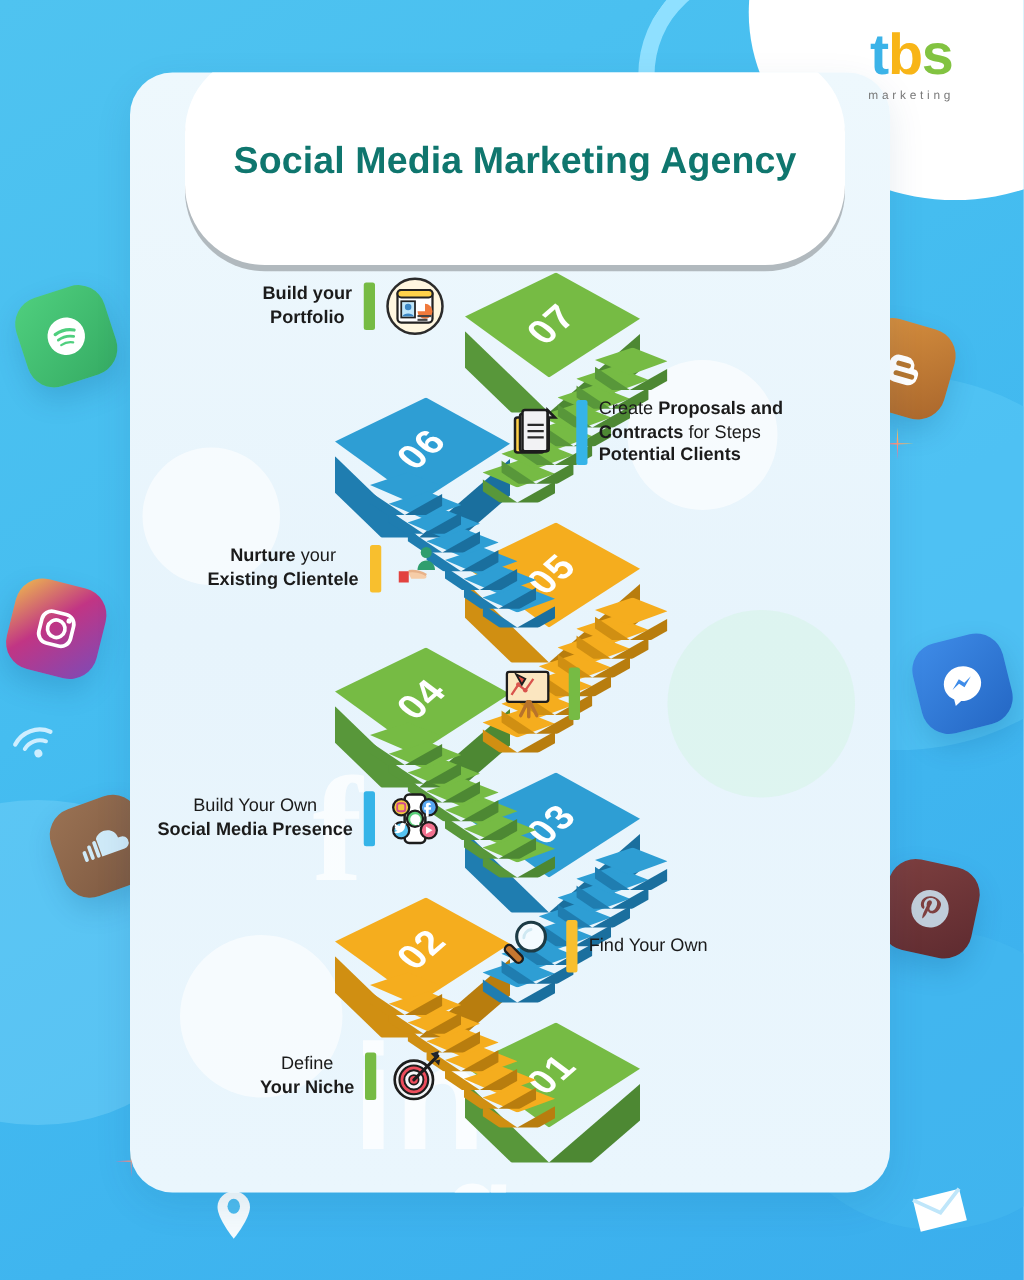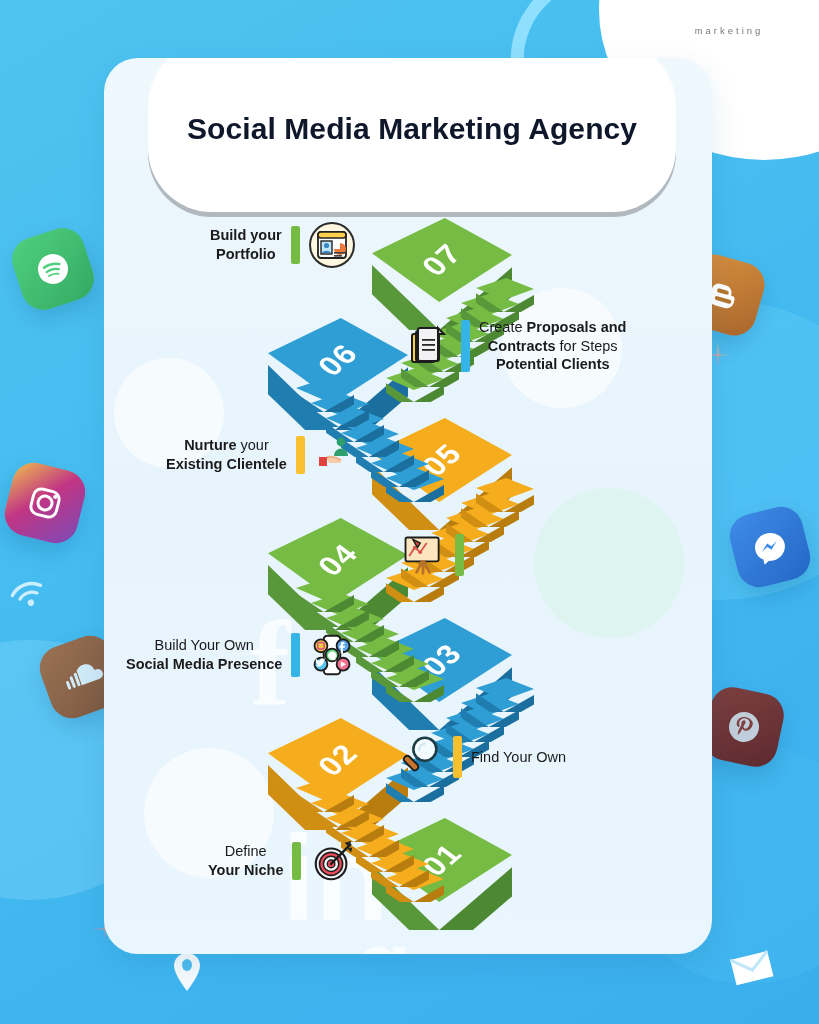--- a/index.html
+++ b/index.html
@@ -131,21 +131,21 @@
   .title-plaque {
     position: absolute; left: 44px; top: -16px;
     width: 528px; height: 170px;
     background: #ffffff; border-radius: 64px;
     box-shadow: 0 5px 0 0 rgba(130,135,138,.55);
     display: flex; flex-direction: column;
     align-items: center; justify-content: center;
     z-index: 6;
   }
   .t-line1 { font-size: 28px; font-weight: bold; color: #2ca7e0; letter-spacing: .2px; }
-  .t-line2 { font-size: 30px; font-weight: bold; color: #0f172a; margin-top: 3px; letter-spacing: .1px; }
+  .t-line2 { font-size: 30px; font-weight: bold; color: #0f766e; margin-top: 3px; letter-spacing: .1px; }
   .t-line3 { font-size: 30px; font-weight: bold; margin-top: 3px; }
   .t-line3 .ink { color: #7cbf3f; }
 
   
   .logo {
     position: absolute; right: 20px; top: 20px;
     z-index: 9; text-align: center; width: 140px;
   }
   .logo-word { font-size: 46px; font-weight: bold; line-height: 1; letter-spacing: -1px; }
   .logo-t { color: #3bb3e8; }
@@ -303,20 +303,23 @@
 
   <div class="spark sp1"></div>
   <div class="spark sp2"></div>
   <div class="spark sp3"></div>
   <div class="spark sp4"></div>
   <div class="spark sp5"></div>
   <div class="spark sp6"></div>
 </div>
 
 <div class="logo">
+  <div class="logo-word">
+    <span class="logo-t">t</span><span class="logo-b">b</span><span class="logo-s">s</span>
+  </div>
   <div class="logo-sub">marketing</div>
 </div>
 
 <div class="card">
   <div class="wm-circ wmc1"></div>
   <div class="wm-circ wmc2"></div>
   <div class="wm-circ wmc3"></div>
   <div class="wm-circ wmc4"></div>
   <div class="wm wm-f">f</div>
   <div class="wm wm-in">in</div>
@@ -620,21 +623,21 @@
       <rect x="8" y="15" width="11" height="13" fill="#bfe6fa" stroke="#222" stroke-width="1.4"></rect>
       <circle cx="13.5" cy="19.5" r="2.6" fill="#3c87c4"></circle>
       <path d="M9 27c1-3 8-3 9 0z" fill="#3c87c4"></path>
       <path d="M27 17a6 6 0 11-6 6h6z" fill="#f07a3c"></path>
       <rect x="21" y="26" width="11" height="1.7" fill="#444"></rect>
       <rect x="21" y="29" width="8" height="1.7" fill="#444"></rect>
     </svg>
   </div>
 </div>
 
-<div class="label right" style="left:406px; top:318px;text-align:center;">
+<div class="label right" style="left:406px; top:318px;">
   <div class="ico">
     <svg width="44" height="44" viewBox="0 0 44 44">
       <rect x="5" y="10" width="23" height="28" rx="2" fill="#ffd24a" stroke="#1d1d1d" stroke-width="2"></rect>
       <rect x="9" y="7" width="23" height="30" rx="2" fill="#e9e9ea" stroke="#1d1d1d" stroke-width="2"></rect>
       <path d="M31 4l6 6h-6z" fill="#cfcfd2" stroke="#1d1d1d" stroke-width="2"></path>
       <rect x="11" y="4" width="20" height="33" rx="2" fill="#f2f2f4" stroke="#1d1d1d" stroke-width="2"></rect>
       <rect x="15" y="15" width="13" height="1.8" fill="#2a2a2a"></rect>
       <rect x="15" y="20" width="13" height="1.8" fill="#2a2a2a"></rect>
       <rect x="15" y="25" width="13" height="1.8" fill="#2a2a2a"></rect>
     </svg>

